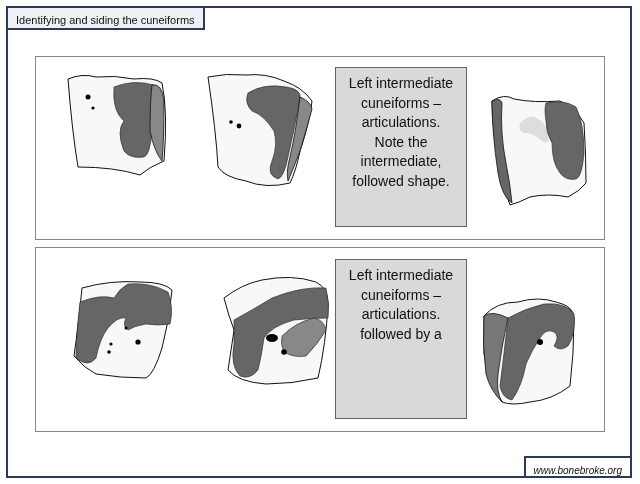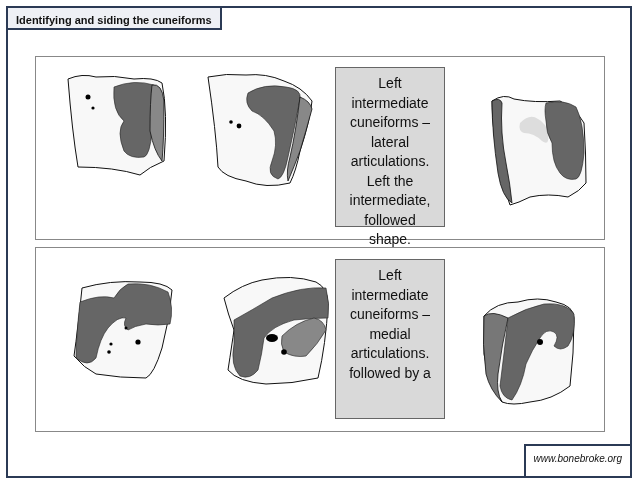--- a/index.html
+++ b/index.html
@@ -1,23 +1,23 @@
 <!DOCTYPE html>
 <html><head>
 <meta charset="utf-8">
 <style>
   html, body { margin: 0; padding: 0; }
   body { width: 640px; height: 484px; background: #ffffff; position: relative; overflow: hidden; font-family: "Liberation Sans", sans-serif; }
   .frame { position: absolute; left: 6px; top: 6px; width: 626px; height: 472px; border: 2px solid #2b3a55; box-sizing: border-box; background: #fff; }
-  .title-tab { position: absolute; left: 6px; top: 6px; height: 24px; padding: 0 8px; line-height: 24px; font-size: 11px; color: #111; background: #eef0f5; border: 2px solid #2b3a55; box-sizing: border-box; white-space: nowrap; font-weight: bold; }
-  .footer-tab { position: absolute; right: 8px; bottom: 6px; height: 34px; padding: 3px 8px; line-height: 20px; font-size: 10px; font-style: italic; color: #111; background: #fff; border: 2px solid #2b3a55; box-sizing: border-box; white-space: nowrap; }
+  .title-tab { position: absolute; left: 6px; top: 6px; height: 24px; padding: 0 8px; line-height: 24px; font-size: 11px; color: #111; background: #eef0f5; border: 2px solid #2b3a55; box-sizing: border-box; white-space: nowrap; }
+  .footer-tab { position: absolute; right: 8px; bottom: 6px; height: 22px; padding: 3px 8px; line-height: 20px; font-size: 10px; font-style: italic; color: #111; background: #fff; border: 2px solid #2b3a55; box-sizing: border-box; white-space: nowrap; }
   .panel { position: absolute; left: 35px; width: 570px; border: 1px solid #888; box-sizing: border-box; background: #fff; }
   .panel.top { top: 56px; height: 184px; }
   .panel.bottom { top: 247px; height: 185px; }
-  .caption { position: absolute; width: 110px; background: #d9d9d9; border: 1px solid #666; box-sizing: border-box; text-align: center; font-size: 14px; line-height: 19.5px; color: #111; padding: 6px 8px; }
+  .caption { position: absolute; width: 132px; background: #d9d9d9; border: 1px solid #666; box-sizing: border-box; text-align: center; font-size: 14px; line-height: 19.5px; color: #111; padding: 6px 8px; }
   .panel.top .caption { left: 299px; top: 10px; height: 160px; }
   .panel.bottom .caption { left: 299px; top: 11px; height: 160px; }
   .caption span { display: block; }
   svg.bone { position: absolute; }
 </style>
 </head>
 <body>
 
 <div class="frame"></div>
 <div class="title-tab">Identifying and siding the cuneiforms</div>
@@ -33,23 +33,22 @@
   <svg class="bone" style="left:170px;top:14px" width="115" height="125" viewBox="0 0 115 125">
     <path d="M2 6 Q20 2 40 4 Q60 2 78 10 Q96 16 106 30 Q104 50 94 80 Q90 100 84 112 Q60 118 40 110 Q18 106 12 96 Q10 60 2 6 Z" fill="#f8f8f8" stroke="#111" stroke-width="1"></path>
     <path d="M42 22 Q58 12 80 16 Q96 18 94 28 Q88 60 82 86 Q78 106 72 108 Q60 104 66 90 Q72 74 68 60 Q58 44 46 40 Q38 32 42 22 Z" fill="#666" stroke="#222" stroke-width="0.6"></path>
     <path d="M94 26 Q104 30 106 38 Q100 60 94 80 Q88 96 82 110 Q80 100 84 86 Q90 60 94 26 Z" fill="#888" stroke="#111" stroke-width="0.8"></path>
     <circle cx="25" cy="51" r="1.8" fill="#000"></circle>
     <circle cx="33" cy="55" r="2.4" fill="#000"></circle>
   </svg>
   <div class="caption">
     <span>Left intermediate</span>
     <span>cuneiforms –</span>
-    <span>lateral</span>
     <span>articulations.</span>
-    <span>Left the</span>
+    <span>Note the</span>
     <span>intermediate,</span>
     <span>followed shape.</span>
   </div>
   <svg class="bone" style="left:454px;top:36px" width="105" height="120" viewBox="0 0 105 120">
     <path d="M2 8 Q14 0 24 6 Q44 10 70 8 Q86 16 94 30 Q96 60 96 90 Q90 98 78 104 Q58 100 40 104 Q28 110 20 112 Q8 80 4 40 Q2 20 2 8 Z" fill="#f8f8f8" stroke="#111" stroke-width="1"></path>
     <path d="M2 8 Q10 4 12 10 Q10 40 16 70 Q20 90 22 110 Q12 104 8 80 Q2 40 2 8 Z" fill="#666" stroke="#111" stroke-width="0.8"></path>
     <path d="M30 30 Q40 20 48 26 Q56 30 58 40 Q60 54 52 48 Q44 40 34 40 Q28 38 30 30 Z" fill="#ddd"></path>
     <path d="M56 10 Q74 6 86 14 Q94 30 94 60 Q92 84 86 86 Q76 88 70 80 Q62 70 62 50 Q56 40 56 28 Q54 16 56 10 Z" fill="#666" stroke="#222" stroke-width="0.6"></path>
   </svg>
 </div>
@@ -66,21 +65,20 @@
   <svg class="bone" style="left:186px;top:26px" width="110" height="120" viewBox="0 0 110 120">
     <path d="M2 24 Q20 10 40 6 Q70 0 94 8 Q106 14 106 30 Q104 70 96 104 Q70 110 44 110 Q16 108 6 96 Q10 70 12 56 Q6 40 2 24 Z" fill="#f8f8f8" stroke="#111" stroke-width="1"></path>
     <path d="M12 46 Q30 36 50 24 Q80 12 104 14 Q108 30 106 44 Q90 44 72 46 Q50 52 42 64 Q40 80 36 96 Q28 106 18 102 Q8 92 12 70 Z" fill="#666" stroke="#222" stroke-width="0.6"></path>
     <path d="M60 62 Q74 48 92 44 Q102 46 104 56 Q96 70 84 82 Q72 84 62 78 Q58 70 60 62 Z" fill="#888" stroke="#222" stroke-width="0.6"></path>
     <ellipse cx="50" cy="64" rx="6" ry="4" fill="#000"></ellipse>
     <circle cx="62" cy="78" r="2.8" fill="#000"></circle>
   </svg>
   <div class="caption">
     <span>Left intermediate</span>
     <span>cuneiforms –</span>
-    <span>medial</span>
     <span>articulations.</span>
     <span>followed by a</span>
   </div>
   <svg class="bone" style="left:446px;top:46px" width="110" height="115" viewBox="0 0 110 115">
     <path d="M2 22 Q14 8 36 8 Q56 2 74 8 Q92 12 92 24 Q92 60 88 92 Q70 106 48 108 Q30 112 20 108 Q6 86 2 60 Z" fill="#f8f8f8" stroke="#111" stroke-width="1"></path>
     <path d="M2 22 Q10 16 26 24 Q20 50 16 80 Q14 98 20 108 Q8 96 4 80 Q0 50 2 22 Z" fill="#777" stroke="#111" stroke-width="0.8"></path>
     <path d="M26 24 Q44 14 62 10 Q84 8 92 20 Q94 40 86 52 Q78 58 72 52 Q78 42 72 38 Q64 34 58 44 Q50 56 44 70 Q40 92 30 106 Q20 104 18 92 Q22 60 26 24 Z" fill="#666" stroke="#222" stroke-width="0.6"></path>
     <circle cx="58" cy="48" r="3" fill="#000"></circle>
   </svg>
 </div>

